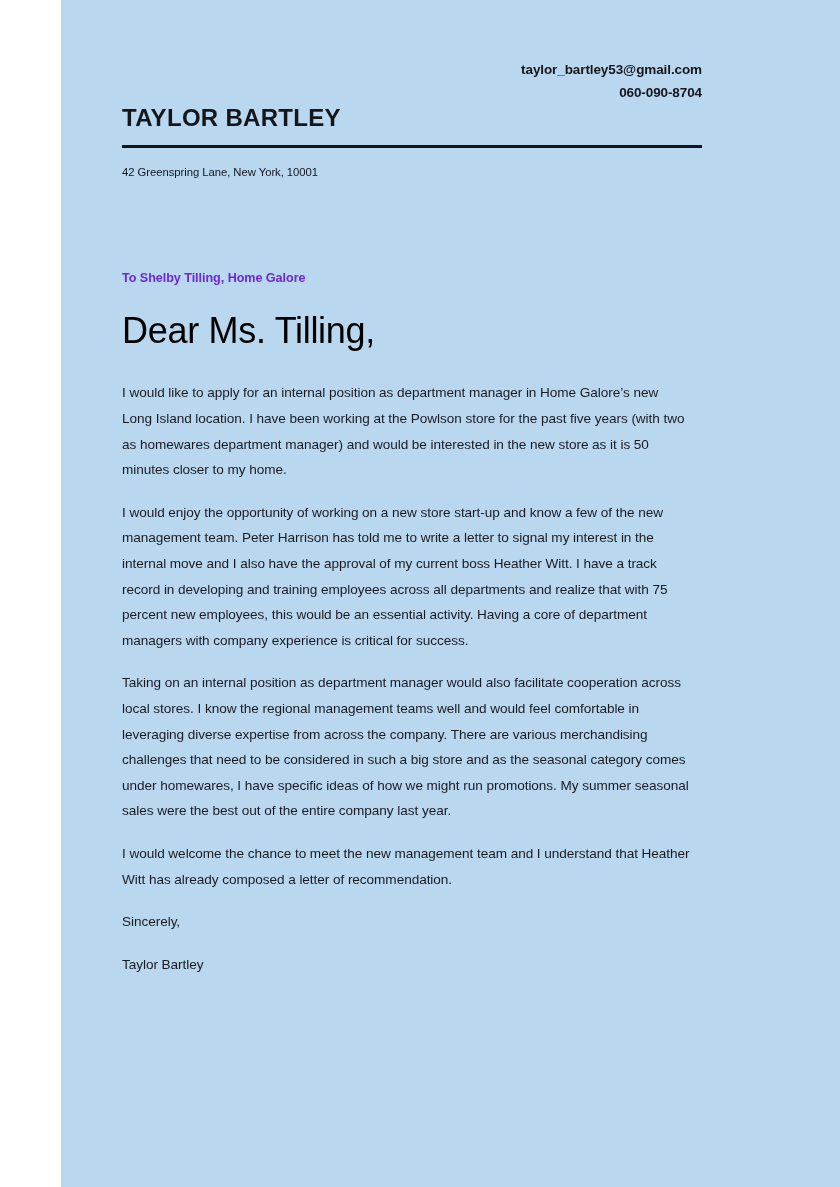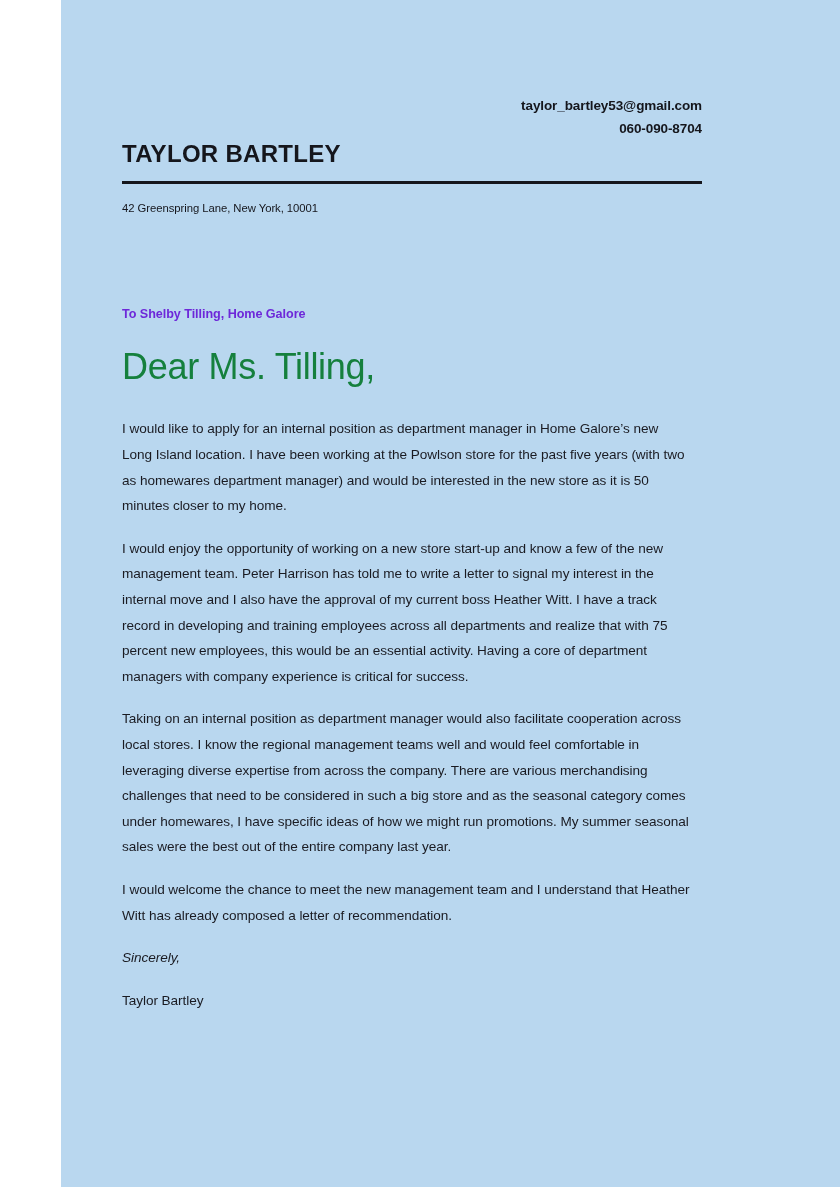--- a/index.html
+++ b/index.html
@@ -34,21 +34,21 @@
   
   .content {
     position: absolute;
     left: 122px;   
     top: 0;
     width: 580px;  
   }
 
   
   .header {
-    padding-top: 94px;
+    padding-top: 58px;
   }
   .contact-block {
     text-align: right;
     font-size: 13.5px;
     font-weight: bold;
     color: #15161c;
     line-height: 1.72;
     letter-spacing: -0.1px;
   }
   .contact-line {
@@ -86,42 +86,41 @@
     font-size: 12.6px;
     font-weight: bold;
     color: #6d28d9;
     letter-spacing: -0.05px;
   }
 
   .salutation {
     margin-top: 26px;
     font-size: 36px;
     font-weight: normal;
-    color: #15803d;
+    color: #000000;
     letter-spacing: -0.3px;
     line-height: 1.1;
   }
 
   
   .body-copy {
     margin-top: 30px;
   }
   .body-copy p {
     margin: 0 12px 17px 0;
     font-size: 13.6px;
     line-height: 25.6px;
     color: #1a1b22;
     letter-spacing: -0.06px;
   }
   .body-copy p:last-child {
     margin-bottom: 0;
   }
   .sign-off {
     margin: 0 0 17px 0;
-    font-style: italic;
   }
 </style>
 </head>
 <body>
 
 <div class="page">
   <div class="letter-panel"></div>
 
   <div class="content">
 

